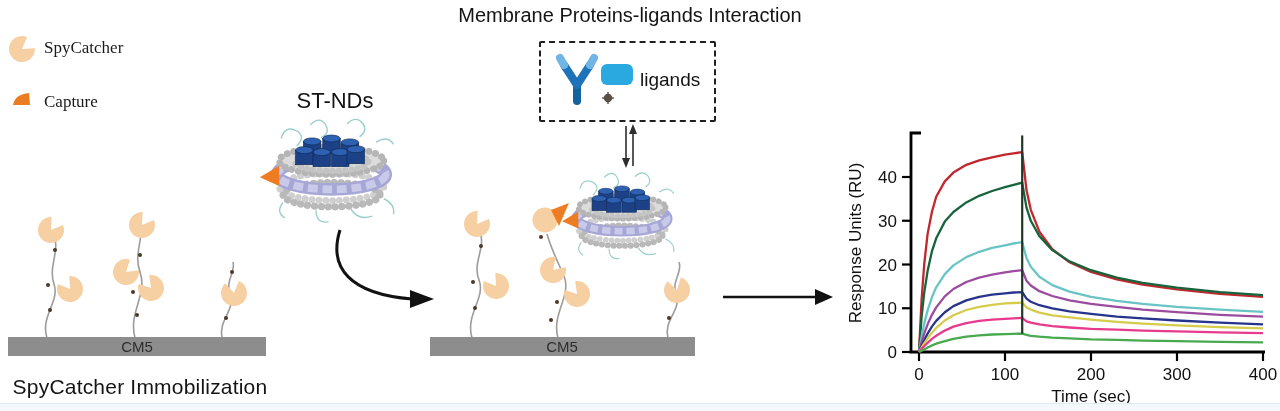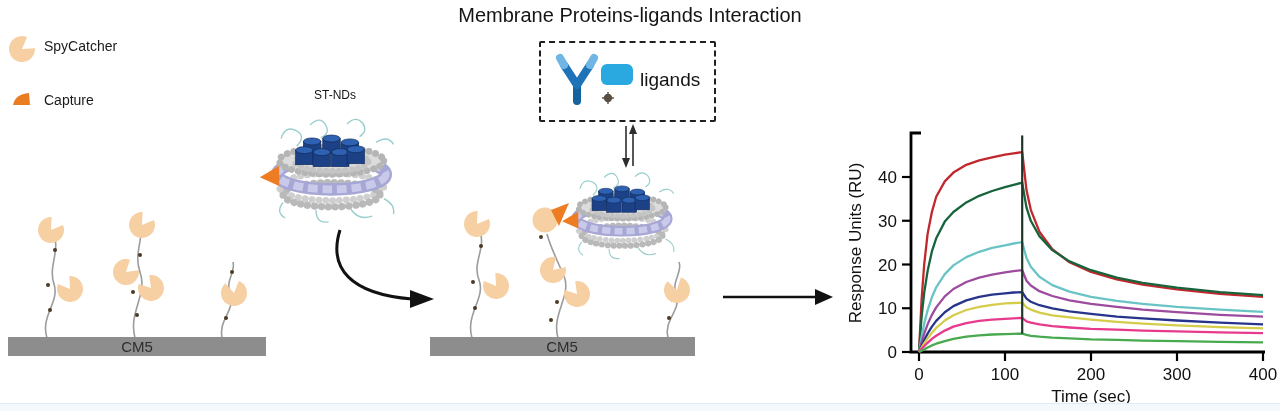--- a/index.html
+++ b/index.html
@@ -1,22 +1,22 @@
 <!DOCTYPE html>
 <html><head>
 <meta charset="utf-8">
 <style>
   html,body{margin:0;padding:0;background:#fff;}
   .canvas{position:relative;width:1280px;height:411px;background:#ffffff;overflow:hidden;
           font-family:"Liberation Sans",sans-serif;color:#111;}
   .abs{position:absolute;}
   .caption{font-size:21px;color:#141414;text-align:center;letter-spacing:.2px;}
-  .small-label{font-size:14px;color:#1a1a1a;}
+  .small-label{font-size:17px;color:#1a1a1a;font-family:Liberation Serif, serif;}
   .main-title{font-size:20px;color:#141414;text-align:center;}
-  .nd-label{font-size:12px;color:#141414;text-align:center;}
+  .nd-label{font-size:22px;color:#141414;text-align:center;}
   .ligand-box{border:2px dashed #1f1f1f;background:#fff;border-radius:2px;}
   .ligands-text{font-size:19px;color:#141414;}
   .chart-title{font-size:20px;color:#141414;text-align:center;}
   .tick{font-size:17px;fill:#111;font-family:"Liberation Sans",sans-serif;}
   .axis-label{font-size:17px;fill:#111;font-family:"Liberation Sans",sans-serif;}
   .chip-text{font-size:15px;fill:#2e2e2e;font-family:"Liberation Sans",sans-serif;}
   .bottom-strip{background:#f4f8fb;border-top:1px solid #e2ecf3;}
 </style>
 </head>
 <body>
@@ -110,20 +110,21 @@
       <use href="#pac" transform="translate(51,20) rotate(-55)"></use>
       <use href="#pac" transform="translate(70,79) rotate(-125)"></use>
       <use href="#pac" transform="translate(142,15) rotate(-55)"></use>
       <use href="#pac" transform="translate(126,62) rotate(-40)"></use>
       <use href="#pac" transform="translate(151,78) rotate(-130)"></use>
       <use href="#pac" transform="translate(234,83) rotate(-100)"></use>
     </g>
     <rect x="8" y="127" width="258" height="19" fill="#8d8d8d"></rect>
     <text x="137" y="142" text-anchor="middle" class="chip-text">CM5</text>
   </svg>
+  <div class="abs caption" style="left:0px;top:375px;width:280px;">SpyCatcher Immobilization</div>
 
   <div class="abs ligand-box" style="left:539px;top:41px;width:173px;height:77px;">
     <svg class="abs" style="left:6px;top:6px;" width="60" height="64">
       <path d="M30,52 V34" stroke="#14639f" stroke-width="8" stroke-linecap="round" fill="none"></path>
       <path d="M30,36 L17,16" stroke="#1d72b8" stroke-width="8" stroke-linecap="round" fill="none"></path>
       <path d="M30,36 L43,16" stroke="#1d72b8" stroke-width="8" stroke-linecap="round" fill="none"></path>
       <path d="M17,16 L13,9" stroke="#6fb6e4" stroke-width="8" stroke-linecap="round" fill="none"></path>
       <path d="M43,16 L47,9" stroke="#6fb6e4" stroke-width="8" stroke-linecap="round" fill="none"></path>
     </svg>
     <svg class="abs" style="left:58px;top:18px;" width="40" height="46">

